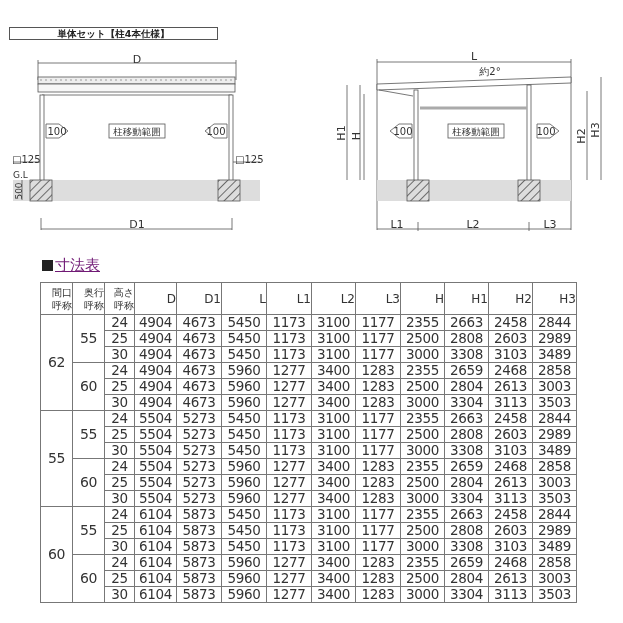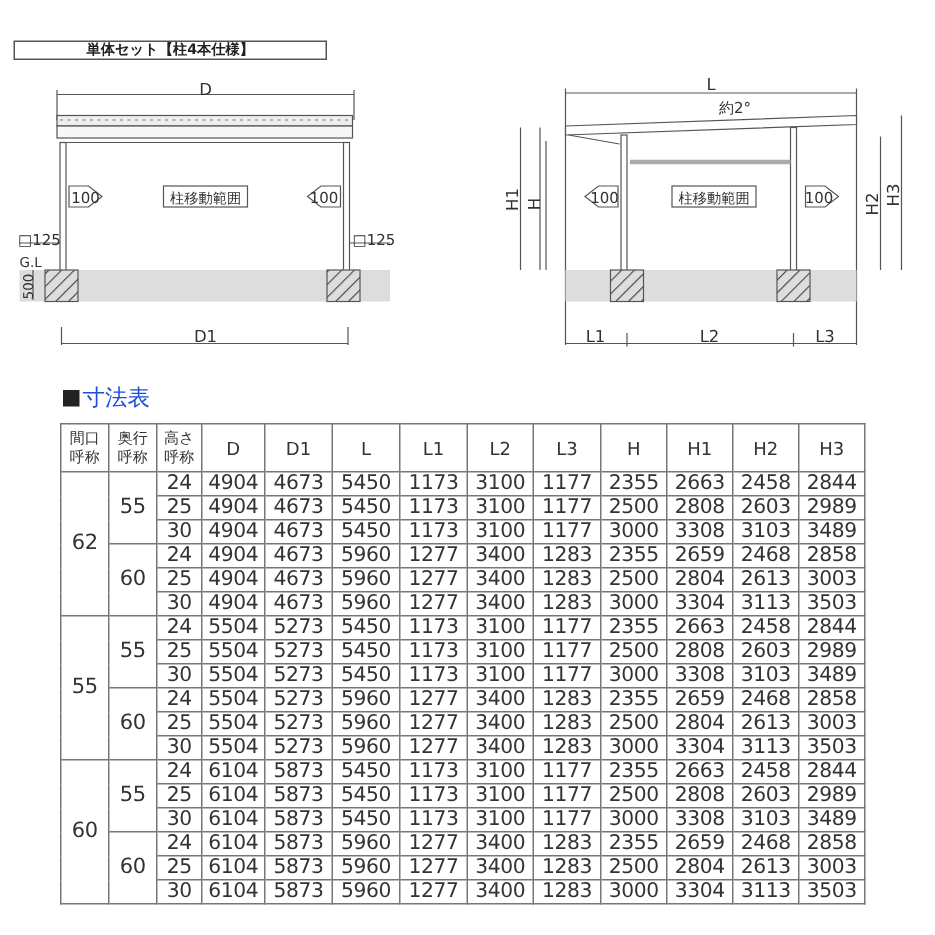--- a/index.html
+++ b/index.html
@@ -1,23 +1,23 @@
 <!DOCTYPE html>
 <html><head>
 <meta charset="utf-8">
 <style>
   html,body{margin:0;padding:0;background:#fff;}
   body{width:623px;height:623px;position:relative;overflow:hidden;font-family:"DejaVu Sans",sans-serif;color:#333;}
   .title-box{position:absolute;left:9px;top:27px;width:209px;height:13px;border:1px solid #555;box-sizing:border-box;font-size:9.5px;font-weight:bold;text-align:center;line-height:11px;color:#222;}
   svg.diagram{position:absolute;left:0;top:0;}
-  .section-title{position:absolute;left:42px;top:256px;font-size:15px;color:#1d4ed8;}
+  .section-title{position:absolute;left:42px;top:256px;font-size:15px;color:#701a75;text-decoration:underline;}
   .section-title .sq{display:inline-block;width:11px;height:11px;background:#222;margin-right:2px;vertical-align:-1px;}
   table.dims{position:absolute;left:40px;top:282px;border-collapse:collapse;font-family:"DejaVu Sans",sans-serif;}
   table.dims td, table.dims th{border:1px solid #777;padding:0;text-align:center;font-weight:normal;color:#333;}
-  table.dims th{font-size:12px;height:31px;}
+  table.dims th{font-size:12px;height:31px;text-align:right;}
   table.dims th.jp{font-size:10px;line-height:13px;}
   table.dims td{font-size:13.5px;height:15px;line-height:15px;letter-spacing:-0.3px;}
   table.dims td.grp{font-size:14px;margin-top:15px;}
 </style>
 </head>
 <body>
 
 <div class="title-box">単体セット【柱4本仕様】</div>
 
 <svg class="diagram" width="623" height="250" viewBox="0 0 623 250">

